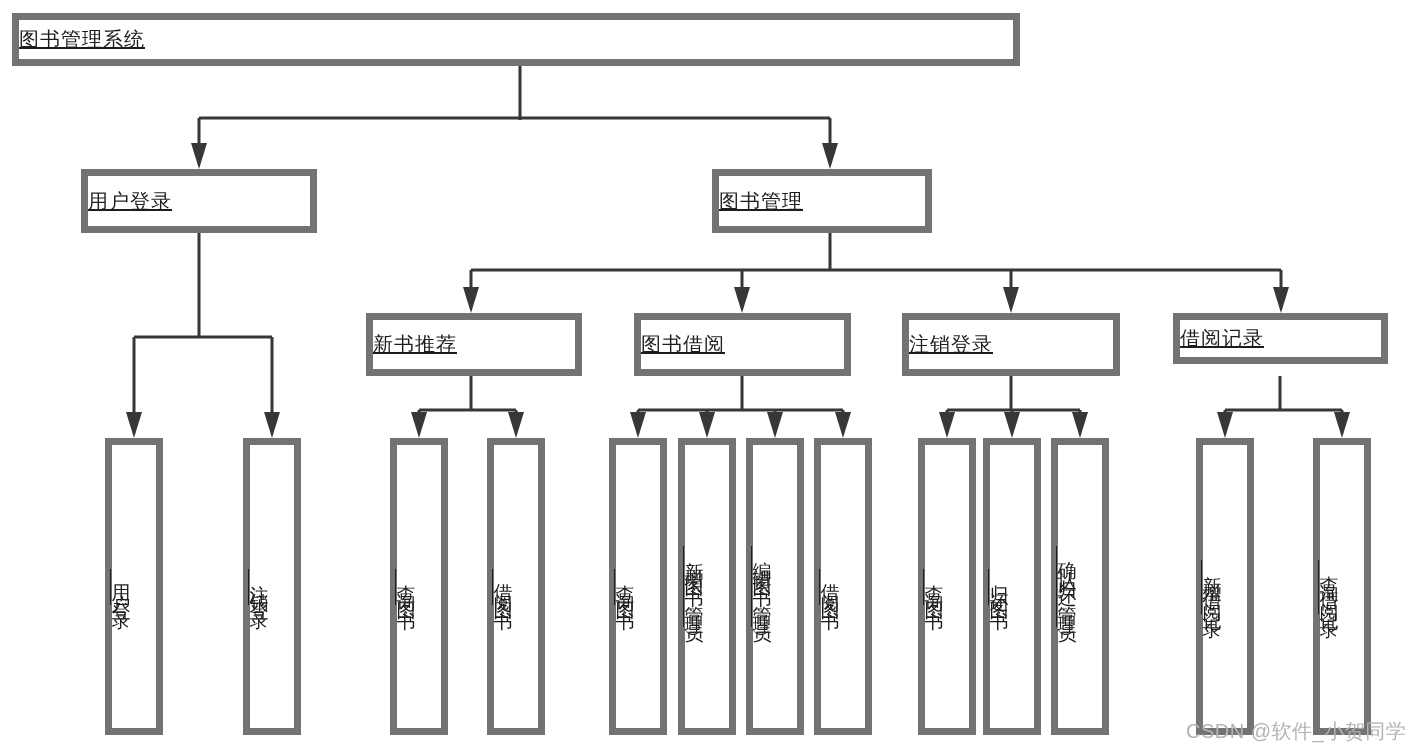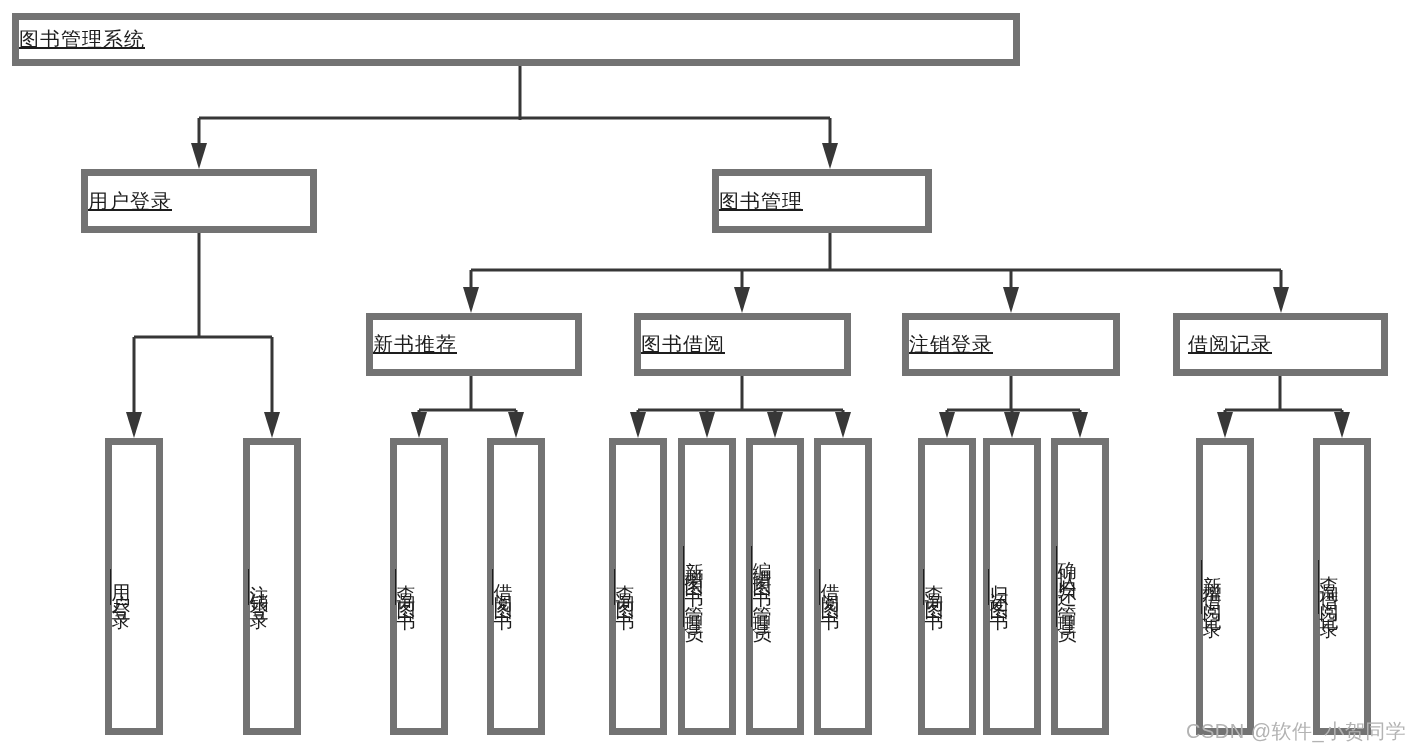--- a/index.html
+++ b/index.html
@@ -41,21 +41,21 @@
     line-height: 1;
     white-space: nowrap;
   }
   
   .n-root    { left: 12px;   top: 13px;  width: 1008px; height: 53px; }
   .n-login   { left: 81px;   top: 169px; width: 236px;  height: 64px; }
   .n-bookmgmt{ left: 712px;  top: 169px; width: 220px;  height: 64px; }
   .n-newbooks{ left: 366px;  top: 313px; width: 216px;  height: 63px; }
   .n-borrow  { left: 634px;  top: 313px; width: 217px;  height: 63px; }
   .n-current { left: 902px;  top: 313px; width: 218px;  height: 63px; }
-  .n-records { left: 1173px; top: 313px; width: 215px;  height: 63px; padding-left: 8px; }
+  .n-records { left: 1173px; top: 313px; width: 215px;  height: 51px; }
   .lf { top: 438px; width: 58px; height: 297px; }
   .lf-1  { left: 105px; }
   .lf-2  { left: 243px; }
   .lf-3  { left: 390px; }
   .lf-4  { left: 487px; }
   .lf-5  { left: 609px; }
   .lf-6  { left: 678px; }
   .lf-7  { left: 746px; }
   .lf-8  { left: 814px; }
   .lf-9  { left: 918px; }

